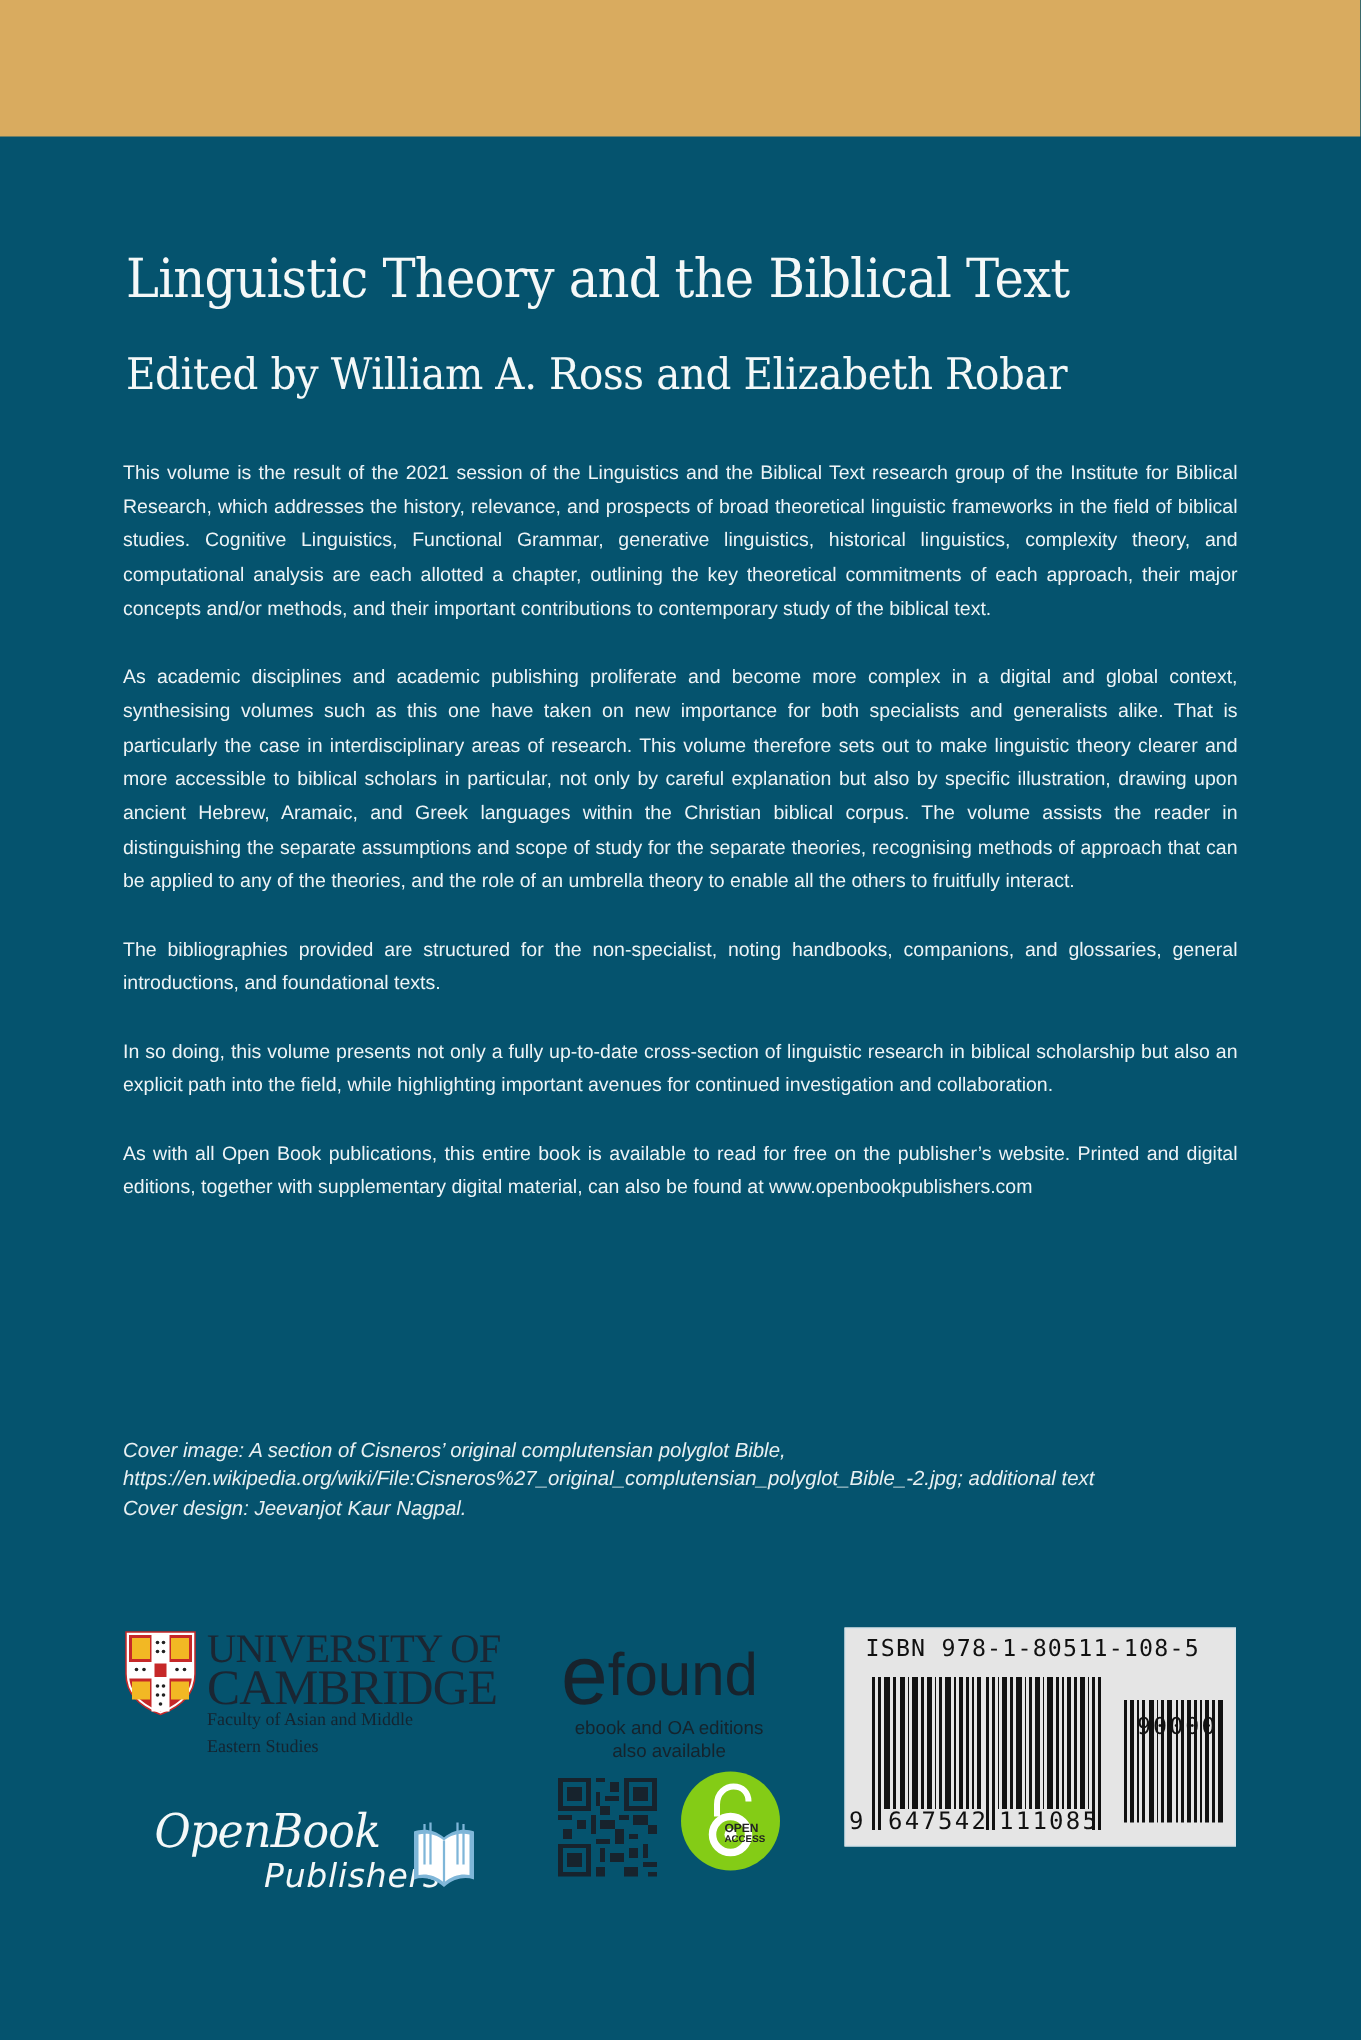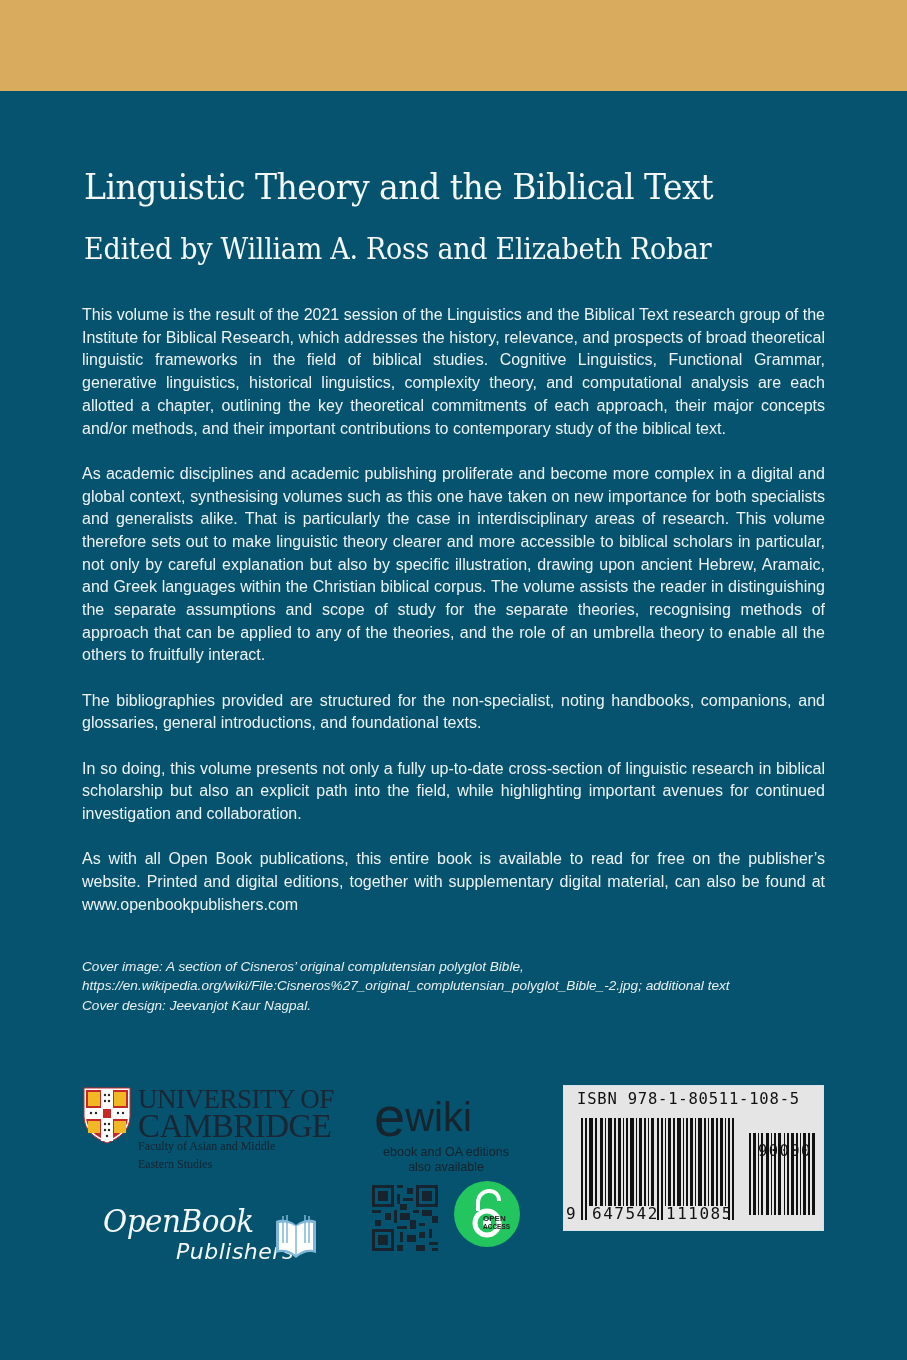--- a/index.html
+++ b/index.html
@@ -24,21 +24,21 @@
     .subtitle {
       position: absolute; left: 84px; top: 232px;
       font-family: "DejaVu Serif", serif;
       font-size: 29px; letter-spacing: -0.3px;
       color: #f4f8f8; white-space: nowrap;
       transform: scaleX(0.93); transform-origin: left top;
     }
     .blurb {
       position: absolute; left: 82px; top: 304px; width: 743px;
       font-family: "Liberation Sans Narrow", "Liberation Sans", sans-serif;
-      font-size: 16px; line-height: 22.7px;
+      font-size: 13px; line-height: 22.7px;
       text-align: justify; color: #eef4f6;
     }
     .blurb p { margin: 0 0 22.6px 0; }
     .blurb p.last-in-group { margin-bottom: 0; }
     .credits {
       position: absolute; left: 82px; top: 957px; width: 750px;
       font-style: italic; font-size: 13.6px; line-height: 19.3px;
       color: #e8f0f2;
     }
     .credits div { white-space: nowrap; }
@@ -82,21 +82,21 @@
     }
     .ebook-mark .e { font-size: 56px; line-height: 50px; vertical-align: bottom; }
     .ebook-mark .b { font-size: 40px; line-height: 50px; vertical-align: bottom; }
     .ebook-note {
       position: absolute; left: 0; top: 53px; width: 172px; text-align: center;
       font-size: 12.5px; line-height: 15px; color: #15232c;
     }
     .qr { position: absolute; left: 12px; top: 93px; width: 66px; height: 66px; }
     .oa-badge {
       position: absolute; left: 94px; top: 89px; width: 66px; height: 66px;
-      border-radius: 50%; background: #22c55e;
+      border-radius: 50%; background: #84cc16;
     }
     .oa-badge svg { position: absolute; left: 0; top: 0; }
     .oa-text {
       position: absolute; left: 29px; top: 34px;
       font-size: 8px; line-height: 8px; font-weight: bold; color: #222;
     }
 
     
     .barcode-box {
       position: absolute; left: 563px; top: 1085px; width: 259px; height: 144px;
@@ -184,21 +184,21 @@
   <svg class="ob-book" viewBox="0 0 46 48">
     <path d="M23 12 C16 6 8 6 3 8 V40 C9 38 16 39 23 45 C30 39 37 38 43 40 V8 C38 6 30 6 23 12 Z" fill="#7fb6d8"></path>
     <path d="M23 14 C17 9 10 9 6 10 V37 C11 36 17 37 23 42 C29 37 35 36 40 37 V10 C36 9 29 9 23 14 Z" fill="#ffffff"></path>
     <line x1="23" y1="14" x2="23" y2="42" stroke="#7fb6d8" stroke-width="1.5"></line>
     <path d="M10 3 V30 M14 2 V30 M32 2 V30 M36 3 V30" stroke="#7fb6d8" stroke-width="1.5"></path>
   </svg>
 </div>
 
 <div class="ebook">
   <div class="ebook-mark">
-    <span class="e">e</span><span class="b">wiki</span>
+    <span class="e">e</span><span class="b">found</span>
   </div>
   <div class="ebook-note">
     <div>ebook and OA editions</div>
     <div>also available</div>
   </div>
   <svg class="qr" viewBox="0 0 21 21" shape-rendering="crispEdges">
     <g fill="#17232d">
       <rect x="0" y="0" width="7" height="7"></rect>
         <rect x="14" y="0" width="7" height="7"></rect>
         <rect x="0" y="14" width="7" height="7"></rect>

